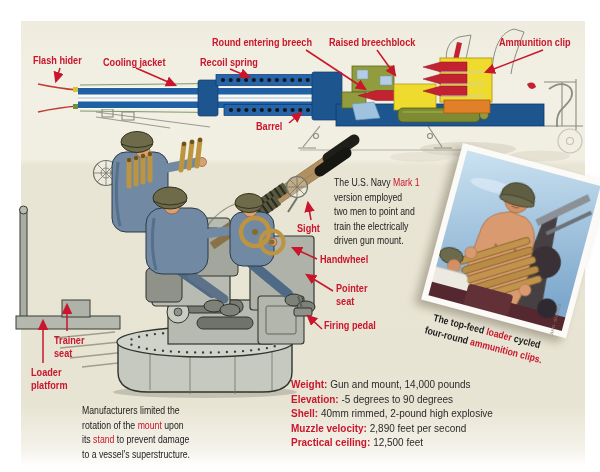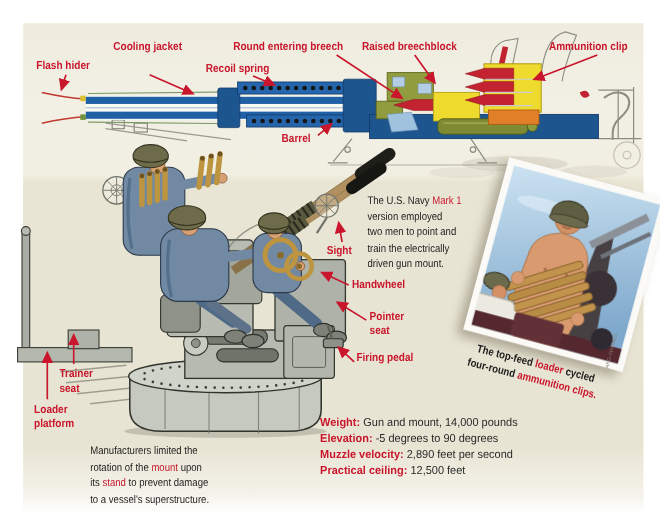--- a/index.html
+++ b/index.html
@@ -270,36 +270,37 @@
         <rect x="36" y="128" width="46" height="22" rx="3" fill="#623037"></rect>
         <circle cx="118" cy="132" r="10" fill="#2f2a31"></circle>
       </svg>
     </div>
   </div>
 
   <div class="caption"><span class="cond" style="transform-origin:50% 0;"><span>The top-feed </span><span class="red">loader</span><span> cycled</span><br><span>four-round </span><span class="red">ammunition clips.</span></span></div>
   <div class="credit">AKG-IMAGES</div>
 
   <div class="lbl" style="left:33px;top:54px"><span class="cond">Flash hider</span></div>
-  <div class="lbl" style="left:103px;top:36px"><span class="cond">Cooling jacket</span></div>
-  <div class="lbl" style="left:187px;top:56px"><span class="cond">Recoil spring</span></div>
+  <div class="lbl" style="left:103px;top:56px"><span class="cond">Cooling jacket</span></div>
+  <div class="lbl" style="left:200px;top:56px"><span class="cond">Recoil spring</span></div>
   <div class="lbl" style="left:329px;top:36px"><span class="cond">Raised breechblock</span></div>
   <div class="lbl" style="left:212px;top:36px"><span class="cond">Round entering breech</span></div>
   <div class="lbl" style="left:499px;top:36px"><span class="cond">Ammunition clip</span></div>
   <div class="lbl" style="left:256px;top:120px"><span class="cond">Barrel</span></div>
   <div class="lbl" style="left:297px;top:222px"><span class="cond">Sight</span></div>
   <div class="lbl" style="left:320px;top:253px"><span class="cond">Handwheel</span></div>
   <div class="lbl" style="left:336px;top:282px"><span class="cond"><span>Pointer</span><br><span>seat</span></span></div>
   <div class="lbl" style="left:324px;top:319px"><span class="cond">Firing pedal</span></div>
   <div class="lbl" style="left:54px;top:334px"><span class="cond"><span>Trainer</span><br><span>seat</span></span></div>
   <div class="lbl" style="left:31px;top:366px"><span class="cond"><span>Loader</span><br><span>platform</span></span></div>
 
   <div class="note" style="left:334px;top:176px"><span class="cond"><span>The U.S. Navy </span><span class="red">Mark 1</span><br><span>version employed</span><br><span>two men to point and</span><br><span>train the electrically</span><br><span>driven gun mount.</span></span></div>
 
   <div class="note" style="left:82px;top:404px"><span class="cond"><span>Manufacturers limited the</span><br><span>rotation of the </span><span class="red">mount</span><span> upon</span><br><span>its </span><span class="red">stand</span><span> to prevent damage</span><br><span>to a vessel's superstructure.</span></span></div>
 
   <div class="specs" style="left:291px;top:377px">
     <div><span class="cond95"><span class="spec-label">Weight:</span><span class="spec-value">Gun and mount, 14,000 pounds</span></span></div>
     <div><span class="cond95"><span class="spec-label">Elevation:</span><span class="spec-value">-5 degrees to 90 degrees</span></span></div>
+    <div><span class="cond95"><span class="spec-label">Shell:</span><span class="spec-value">40mm rimmed, 2-pound high explosive</span></span></div>
     <div><span class="cond95"><span class="spec-label">Muzzle velocity:</span><span class="spec-value">2,890 feet per second</span></span></div>
     <div><span class="cond95"><span class="spec-label">Practical ceiling:</span><span class="spec-value">12,500 feet</span></span></div>
   </div>
 </div>
 
 </body></html>

